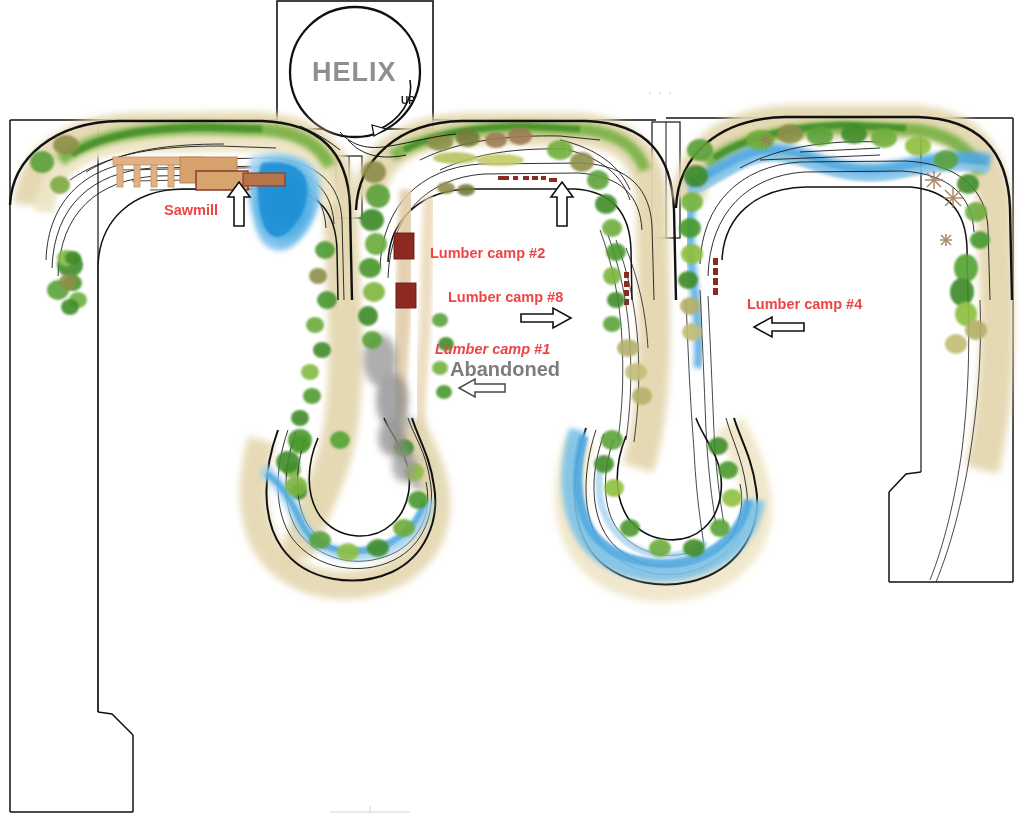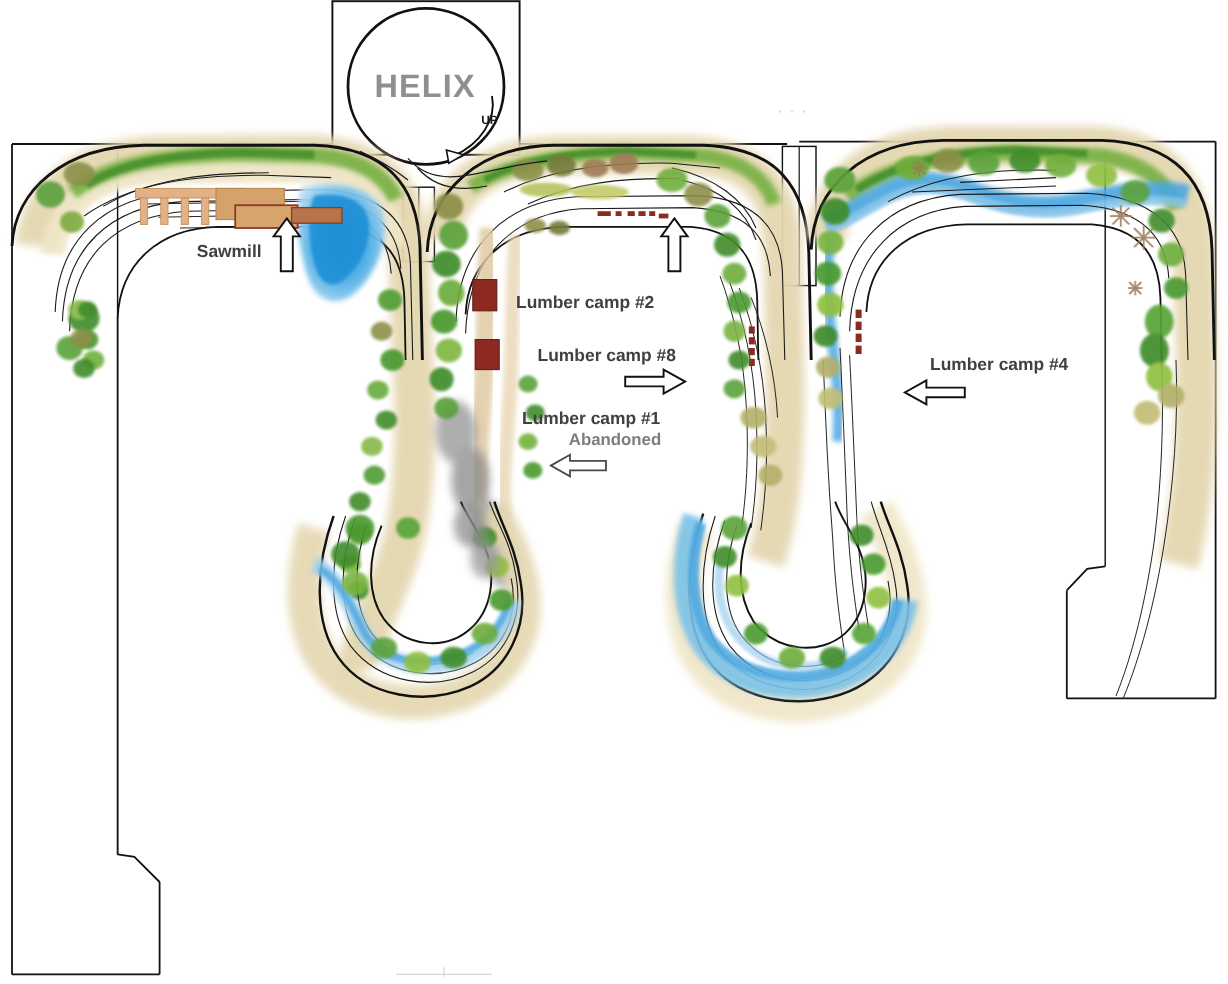--- a/index.html
+++ b/index.html
@@ -3,28 +3,28 @@
 <meta charset="utf-8">
 <style>
   html,body{margin:0;padding:0;background:#ffffff;}
   body{width:1023px;height:820px;position:relative;overflow:hidden;
        font-family:"Liberation Sans",sans-serif;}
   #stage{position:absolute;left:0;top:0;width:872px;height:820px;}
   svg#plan{position:absolute;left:0;top:0;width:1023px;height:820px;}
 
   .lbl{position:absolute;font-weight:bold;white-space:nowrap;
        font-family:"Liberation Sans",sans-serif;}
-  .lbl-black{color:#404040;}
+  .lbl-black{color:#ef4444;}
   .lbl-gray{color:#7d7d7d;}
   .lbl-helix{color:#8f8f8f;font-size:27px;letter-spacing:1px;
              font-family:"Liberation Sans",sans-serif;font-weight:bold;}
   .lbl-up{color:#1a1a1a;font-size:10px;font-weight:bold;}
   .lbl-camp{font-size:14.5px;}
   .lbl-sawmill{font-size:14.5px;}
-  .lbl-aband{font-size:14px;margin-left:24px;}
+  .lbl-aband{font-size:20px;}
 </style>
 </head>
 <body>
 
 <div id="stage">
 
 <svg id="plan" viewBox="0 0 1023 820">
   <defs>
 
     <radialGradient id="pondGrad" cx="50%" cy="50%" r="60%">
@@ -482,24 +482,24 @@
 <div class="lbl lbl-black lbl-camp" style="left:430px;top:201px;margin-top:44px;">Lumber camp #2</div>
 <svg style="position:absolute;left:549px;top:180px;width:26px;height:48px;" viewBox="0 0 26 48">
   <path d="M13,2 L24,17 L18,17 L18,46 L8,46 L8,17 L2,17 Z" fill="#ffffff" stroke="#111" stroke-width="1.6"></path>
 </svg>
 
 <div class="lbl lbl-black lbl-camp" style="left:448px;top:289px;">Lumber camp #8</div>
 <svg style="position:absolute;left:519px;top:306px;width:54px;height:24px;" viewBox="0 0 54 24">
   <path d="M2,8 L34,8 L34,2 L52,12 L34,22 L34,16 L2,16 Z" fill="#ffffff" stroke="#111" stroke-width="1.6"></path>
 </svg>
 
-<div class="lbl lbl-black lbl-camp" style="left:435px;top:341px;">Lumber camp #1</div>
+<div class="lbl lbl-black lbl-camp" style="left:435px;top:341px;font-style:italic;">Lumber camp #1</div>
 <div class="lbl lbl-gray lbl-aband" style="left:450px;top:358px;">Abandoned</div>
 <svg style="position:absolute;left:457px;top:377px;width:50px;height:22px;" viewBox="0 0 50 22">
   <path d="M48,7 L18,7 L18,2 L2,11 L18,20 L18,15 L48,15 Z" fill="#ffffff" stroke="#4a4a4a" stroke-width="1.5"></path>
 </svg>
 
-<div class="lbl lbl-black lbl-camp" style="left:747px;top:296px;margin-left:28px;">Lumber camp #4</div>
+<div class="lbl lbl-black lbl-camp" style="left:747px;top:296px;">Lumber camp #4</div>
 <svg style="position:absolute;left:750px;top:315px;width:56px;height:24px;" viewBox="0 0 56 24">
   <path d="M54,8 L22,8 L22,2 L4,12 L22,22 L22,16 L54,16 Z" fill="#ffffff" stroke="#111" stroke-width="1.6"></path>
 </svg>
 
 </div>
 
 </body></html>

